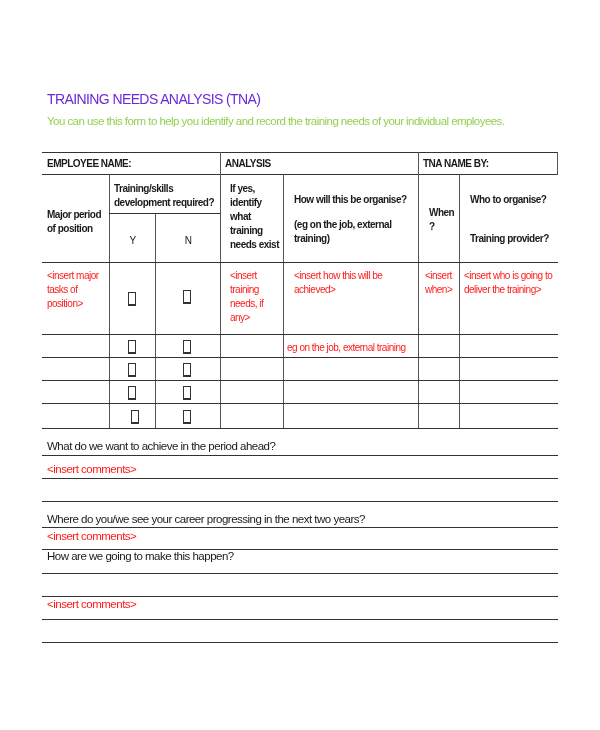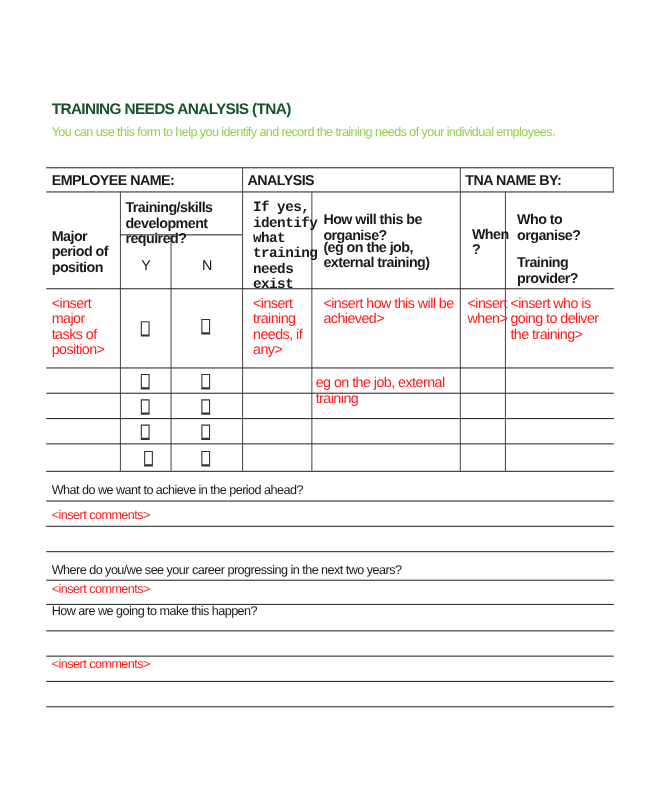--- a/index.html
+++ b/index.html
@@ -1,25 +1,25 @@
 <!DOCTYPE html>
 <html><head>
 <meta charset="utf-8">
 <style>
   html, body { margin: 0; padding: 0; background: #ffffff; }
   body { width: 600px; height: 730px; position: relative; overflow: hidden;
          font-family: "Liberation Sans", sans-serif; color: #1a1a1a; }
-  #title { position: absolute; left: 47px; top: 91px; font-size: 14px; font-weight: bold;
-           color: #14532d; letter-spacing: -0.6px; }
+  #title { position: absolute; left: 47px; top: 91px; font-size: 14px; font-weight: normal;
+           color: #6d28d9; letter-spacing: -0.6px; }
   #subtitle { position: absolute; left: 47px; top: 115px; font-size: 11.5px; color: #92d050;
               letter-spacing: -0.55px; }
   .abs { position: absolute; }
   .hl { position: absolute; height: 0; border-top: 1.5px solid #333; }
   .vl { position: absolute; width: 0; border-left: 1px solid #555; }
-  .txt { position: absolute; font-size: 13px; line-height: 14px; letter-spacing: -0.5px; }
+  .txt { position: absolute; font-size: 10px; line-height: 14px; letter-spacing: -0.5px; }
   .bold { font-weight: bold; color: #1a1a1a; }
   .red { color: #ff1a1a; }
   .cb { position: absolute; width: 8px; height: 14px; border: 1px solid #333; box-sizing: border-box;
         border-bottom-width: 2px; background: #fff; }
   .center { text-align: center; }
   .q { position: absolute; left: 47px; font-size: 11.5px; letter-spacing: -0.5px; color: #1a1a1a; }
   .c { position: absolute; left: 47px; font-size: 11.5px; letter-spacing: -0.5px; color: #ff1a1a; text-align: right; }
 </style>
 </head>
 <body>
@@ -46,21 +46,21 @@
   <div class="vl" style="left:220px; top:262px; height:166px;"></div>
   <div class="vl" style="left:283px; top:174px; height:254px;"></div>
   <div class="vl" style="left:418px; top:262px; height:166px;"></div>
   <div class="vl" style="left:459px; top:174px; height:254px;"></div>
   <div class="hl" style="left:109px; top:213px; width:111px; border-top-width:1px;"></div>
 
   <div class="txt bold" style="left:47px; top:208px; width:60px;">Major period of position</div>
   <div class="txt bold" style="left:114px; top:182px; width:104px;">Training/skills development required?</div>
   <div class="txt center" style="left:110px; top:234px; width:45px; color:#1a1a1a;">Y</div>
   <div class="txt center" style="left:156px; top:234px; width:64px; color:#1a1a1a;">N</div>
-  <div class="txt bold" style="left:230px; top:182px; width:52px;font-family:Liberation Mono, monospace;">If yes, identify what training needs exist</div>
+  <div class="txt bold" style="left:230px; top:182px; width:52px;">If yes, identify what training needs exist</div>
   <div class="txt bold" style="left:294px; top:193px; width:120px;">How will this be organise?</div>
   <div class="txt bold" style="left:294px; top:218px; width:110px;">(eg on the job, external training)</div>
   <div class="txt bold" style="left:429px; top:206px; width:28px;">When ?</div>
   <div class="txt bold" style="left:470px; top:193px; width:90px;">Who to organise?</div>
   <div class="txt bold" style="left:470px; top:232px; width:90px;">Training provider?</div>
 
   <div class="hl" style="left:42px; top:262px; width:516px;"></div>
 
   <div>
     <div class="txt red" style="left:47px; top:269px; width:60px;">&lt;insert major tasks of position&gt;</div>

